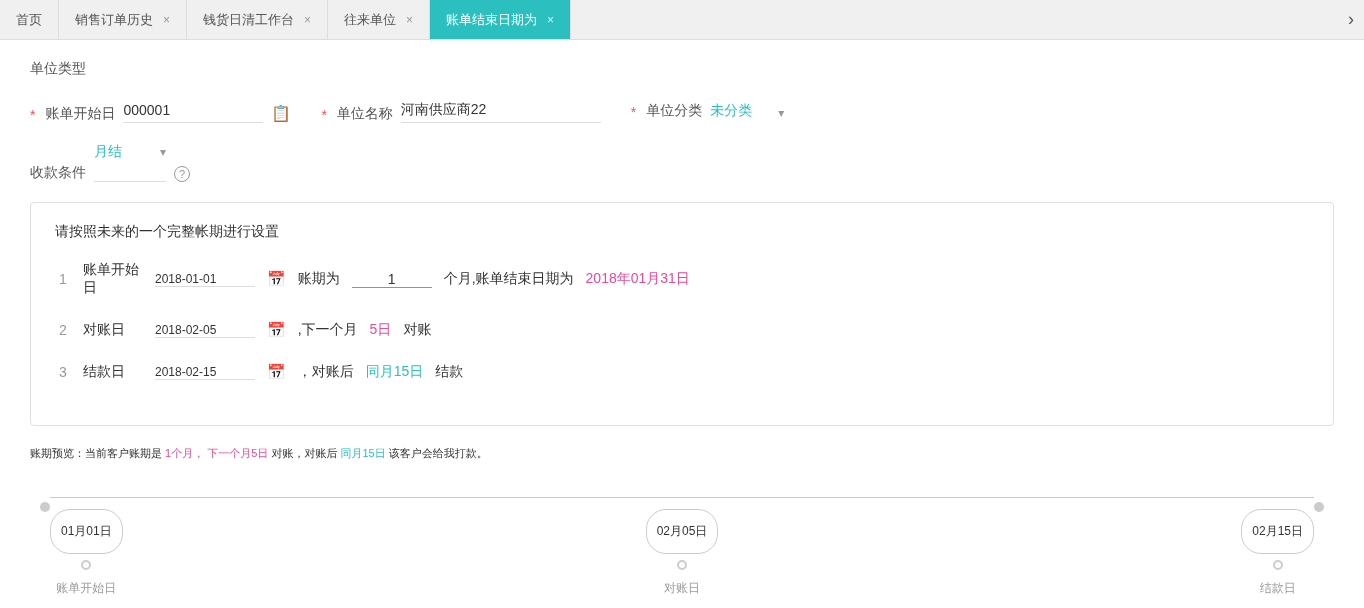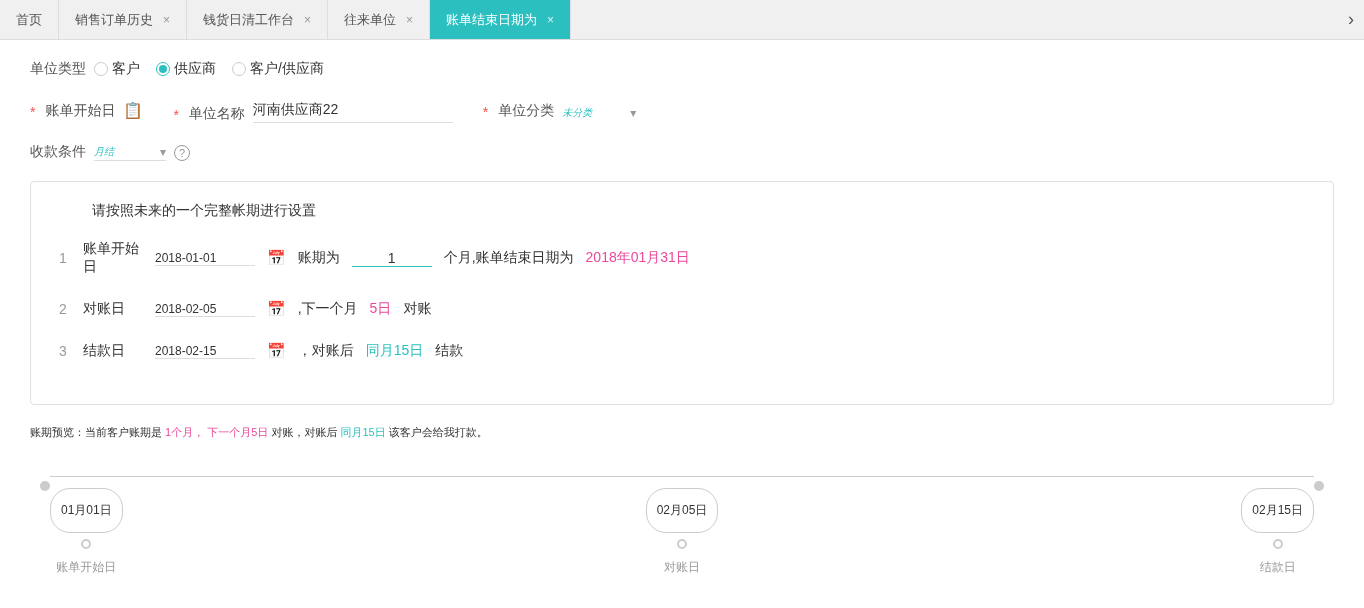--- a/index.html
+++ b/index.html
@@ -124,28 +124,27 @@
       color: #2bbfbf;
       cursor: pointer;
       font-size: 16px;
     }
 
     .dropdown-group {
       display: flex;
       align-items: center;
       gap: 6px;
       border-bottom: 1px solid #ddd;
-      padding-bottom: 1px;
+      padding-bottom: 20px;
     }
 
     .dropdown-value {
       color: #2bbfbf;
-      font-size: 10px;
+      font-size: 14px;
       min-width: 60px;
-      font-style: italic;
     }
 
     .dropdown-arrow {
       color: #999;
       font-size: 12px;
     }
 
     .help-icon {
       width: 16px;
       height: 16px;
@@ -164,21 +163,20 @@
       border: 1px solid #e0e0e0;
       border-radius: 4px;
       padding: 20px 24px;
       margin-bottom: 20px;
     }
 
     .section-title {
       font-size: 14px;
       color: #333;
       margin-bottom: 20px;
-      margin-left: 37px;
     }
 
     
     .date-row {
       display: flex;
       align-items: center;
       margin-bottom: 24px;
       gap: 12px;
     }
 
@@ -298,41 +296,28 @@
   </div>
   <div class="tab-spacer"></div>
   <div class="tab-expand">›</div>
 </div>
 
 <div class="content">
 
   <div class="form-row">
     <div class="form-group">
       <span class="form-label">单位类型</span>
-      <div class="radio-group">
-        <label class="radio-item">
-          <div class="radio-circle"></div>
-          <span>客户</span>
-        </label>
-        <label class="radio-item">
-          <div class="radio-circle checked"></div>
-          <span>供应商</span>
-        </label>
-        <label class="radio-item">
-          <div class="radio-circle"></div>
-          <span>客户/供应商</span>
-        </label>
-      </div>
     </div>
   </div>
 
   <div class="form-row">
     <div class="form-group">
       <span class="required-star">*</span>
       <span class="form-label">账单开始日</span>
+      <input class="form-input" type="text" value="000001" style="">
       <span class="input-icon">📋</span>
     </div>
     <div class="form-group">
       <span class="required-star">*</span>
       <span class="form-label">单位名称</span>
       <input class="form-input wide" type="text" value="河南供应商22" style="">
     </div>
     <div class="form-group">
       <span class="required-star">*</span>
       <span class="form-label">单位分类</span>

